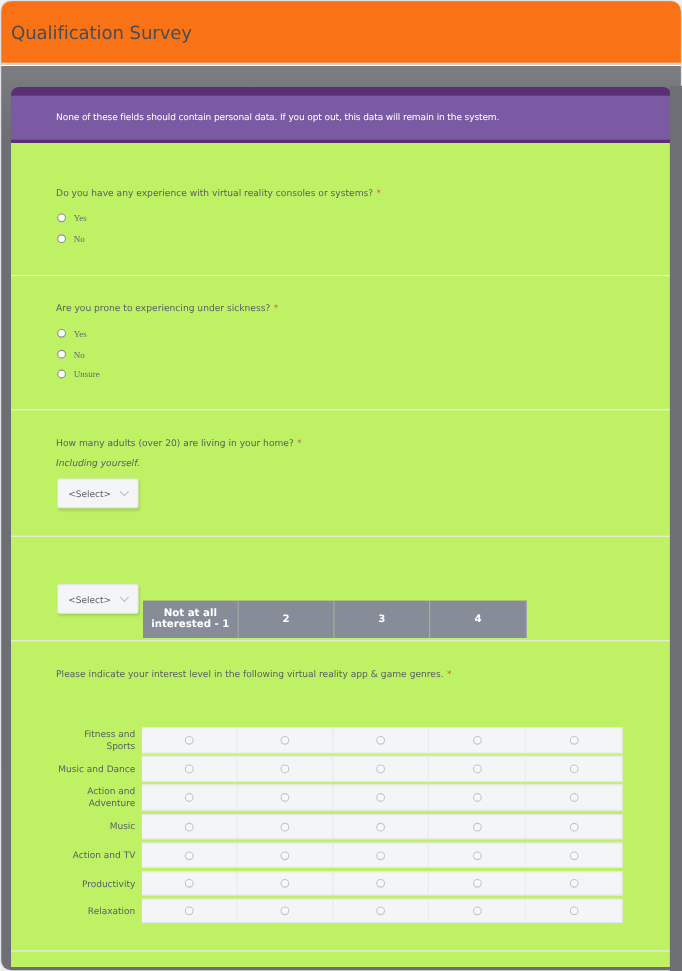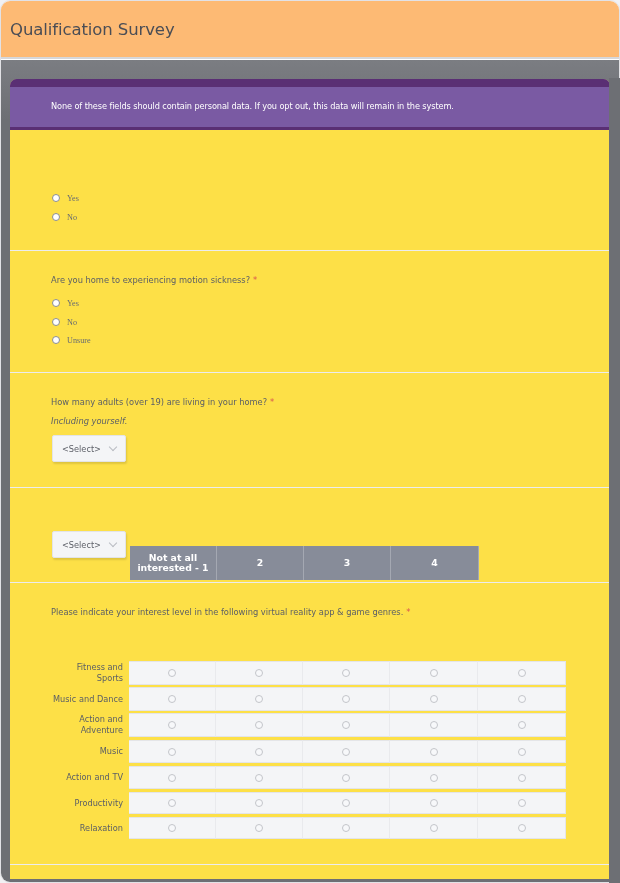--- a/index.html
+++ b/index.html
@@ -5,33 +5,33 @@
   * { box-sizing: border-box; margin: 0; padding: 0; }
   html, body { width: 620px; height: 883px; overflow: hidden; background: #f1f1f3; }
   body { font-family: "DejaVu Sans", sans-serif; color: #555a63; position: relative; }
 
   .frame {
     position: absolute; left: 0; top: 0; width: 620px; height: 883px;
     background: #ffffff; border: 1px solid #e2e2e6; border-radius: 10px; overflow: hidden;
   }
   .topbar {
     position: absolute; left: 0; top: 0; width: 620px; height: 58px;
-    background: #fdba74; border-bottom: 2px solid #d6d7da;
+    background: #f97316; border-bottom: 2px solid #d6d7da;
   }
   .topbar .title {
     position: absolute; left: 9px; top: 19px;
     font-size: 16.5px; color: #4a4d55; letter-spacing: -0.1px;
   }
   .backdrop {
     position: absolute; left: 0; top: 59px; width: 620px; height: 824px;
     background: linear-gradient(#7b7d82 0px, #6d6f74 60px, #6d6f74 100%);
   }
   .card {
     position: absolute; left: 9px; top: 78px; width: 600px; height: 800px;
-    background: #fde047; border-radius: 7px 7px 0 0; overflow: hidden;
+    background: #bef264; border-radius: 7px 7px 0 0; overflow: hidden;
   }
   .banner {
     position: absolute; left: 0; top: 0; width: 600px; height: 51px;
     background: #7a5aa3; border-top: 8px solid #5a2f74; border-bottom: 3px solid #5a2f74;
   }
   .banner .msg {
     position: absolute; left: 41px; top: 14px;
     font-size: 8.2px; color: #ffffff; letter-spacing: -0.1px;
   }
   .section {
@@ -94,48 +94,49 @@
     <div class="title">Qualification Survey</div>
   </div>
   <div class="backdrop"></div>
 
   <div class="card">
     <div class="banner">
       <div class="msg">None of these fields should contain personal data. If you opt out, this data will remain in the system.</div>
     </div>
 
     <div class="section" style="top:51px;height:121px;">
+      <div class="q-label" style="top:40px;"><span>Do you have any experience with virtual reality consoles or systems?</span><span class="req">*</span></div>
       <div class="radio-row" style="top:62px;">
           <span class="radio"></span>
           <span class="radio-label">Yes</span>
         </div>
       <div class="radio-row" style="top:81px;">
           <span class="radio"></span>
           <span class="radio-label">No</span>
         </div>
     </div>
 
     <div class="section" style="top:172px;height:122px;">
-      <div class="q-label" style="top:24px;"><span>Are you home to experiencing motion sickness?</span><span class="req">*</span></div>
+      <div class="q-label" style="top:24px;"><span>Are you prone to experiencing under sickness?</span><span class="req">*</span></div>
       <div class="radio-row" style="top:46px;">
           <span class="radio"></span>
           <span class="radio-label">Yes</span>
         </div>
       <div class="radio-row" style="top:65px;">
           <span class="radio"></span>
           <span class="radio-label">No</span>
         </div>
       <div class="radio-row" style="top:83px;">
           <span class="radio"></span>
           <span class="radio-label">Unsure</span>
         </div>
     </div>
 
     <div class="section" style="top:294px;height:115px;">
-      <div class="q-label" style="top:24px;"><span>How many adults (over 19) are living in your home?</span><span class="req">*</span></div>
+      <div class="q-label" style="top:24px;"><span>How many adults (over 20) are living in your home?</span><span class="req">*</span></div>
       <div class="q-help" style="top:43px;">Including yourself.</div>
       <div class="select" style="top:62px;left:42px;">
         <span class="sel-text">&lt;Select&gt;</span>
         <span class="chev"></span>
       </div>
     </div>
 
     <div class="section" style="top:409px;height:95px;">
       <div class="select" style="top:43px;left:42px;">
         <span class="sel-text">&lt;Select&gt;</span>

